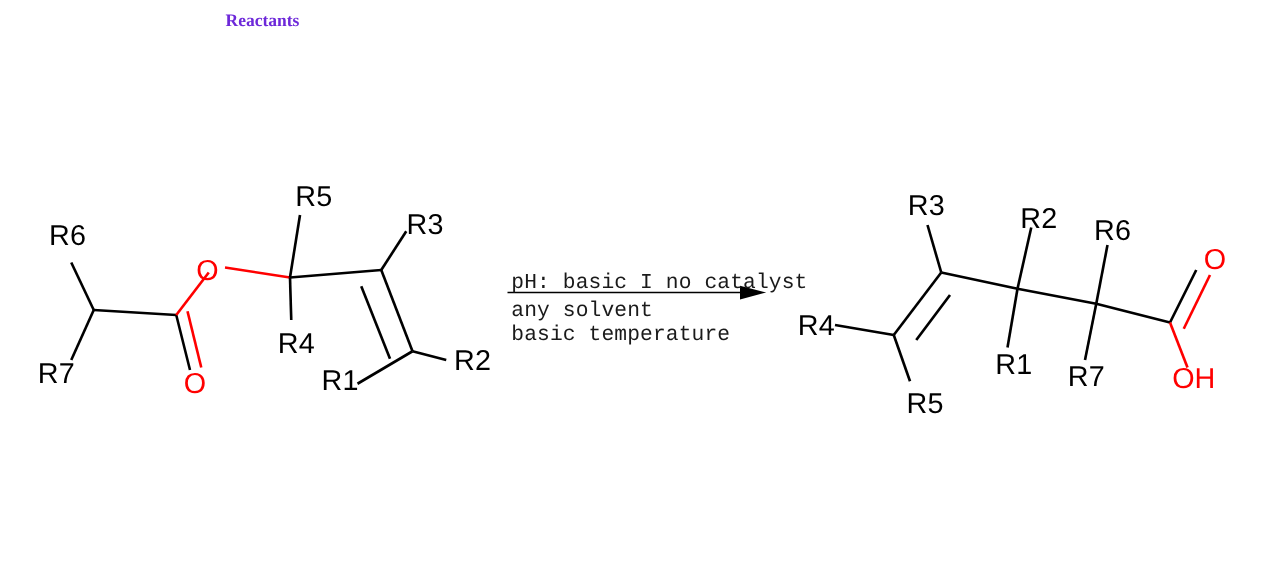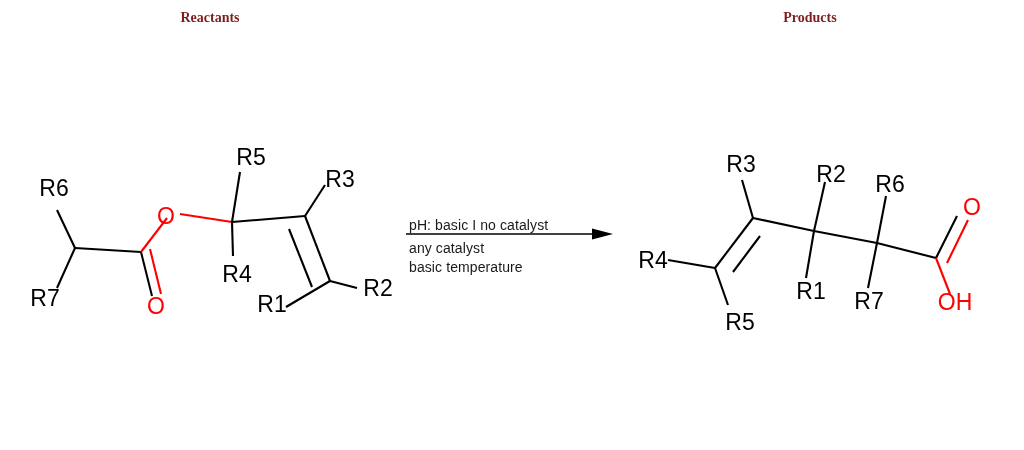--- a/index.html
+++ b/index.html
@@ -13,40 +13,41 @@
     height: 450px;
     background: #ffffff;
     overflow: hidden;
     font-family: "Liberation Sans", sans-serif;
   }
   .panel-title {
     position: absolute;
     font-family: "Liberation Serif", serif;
     font-weight: bold;
     font-size: 14px;
-    color: #7f1d1d;
+    color: #6d28d9;
     white-space: nowrap;
     text-align: center;
   }
   #title-reactants { left: 110px; top: 10px; width: 200px; }
   #title-products  { left: 710px; top: 10px; width: 200px; }
 
   .structure-svg {
     position: absolute;
     left: 0;
     top: 0;
     width: 1024px;
     height: 450px;
   }
   .cond-line {
     position: absolute;
-    font-size: 14px;
+    font-size: 17px;
     color: #1a1a1a;
     white-space: nowrap;
     letter-spacing: 0.1px;
+    font-family: Liberation Mono, monospace;
   }
   #cond-0 { left: 409px; top: 217px; }
   #cond-1 { left: 409px; top: 240px; }
   #cond-2 { left: 409px; top: 259px; }
 
   text.rlabel {
     font-family: "Liberation Sans", sans-serif;
     font-size: 23px;
     fill: #000000;
   }
@@ -57,21 +58,20 @@
   }
   .bond-black { stroke: #000000; stroke-width: 2.1; fill: none; stroke-linecap: butt; }
   .bond-red   { stroke: #ff0000; stroke-width: 2.1; fill: none; stroke-linecap: butt; }
 </style>
 </head>
 <body>
 
 <div id="canvas">
 
   <div class="panel-title" id="title-reactants">Reactants</div>
-  <div class="panel-title" id="title-products">Products</div>
 
   <svg class="structure-svg" viewBox="0 0 1024 450">
 
     <g>
 
       <line class="bond-black" x1="75" y1="248" x2="57" y2="210"></line>
 
       <line class="bond-black" x1="75" y1="248" x2="57" y2="288"></line>
 
       <line class="bond-black" x1="75" y1="248" x2="141" y2="252"></line>
@@ -150,16 +150,16 @@
       <text class="rlabel" x="740" y="330" text-anchor="middle">R5</text>
       <text class="rlabel" x="741" y="172" text-anchor="middle">R3</text>
       <text class="rlabel" x="831" y="182" text-anchor="middle">R2</text>
       <text class="rlabel" x="811" y="299" text-anchor="middle">R1</text>
       <text class="rlabel" x="890" y="192" text-anchor="middle">R6</text>
       <text class="rlabel" x="869" y="309" text-anchor="middle">R7</text>
     </g>
   </svg>
 
   <div class="cond-line" id="cond-0">pH: basic I no catalyst</div>
-  <div class="cond-line" id="cond-1">any catalyst</div>
+  <div class="cond-line" id="cond-1">any solvent</div>
   <div class="cond-line" id="cond-2">basic temperature</div>
 
 </div>
 
 </body></html>

